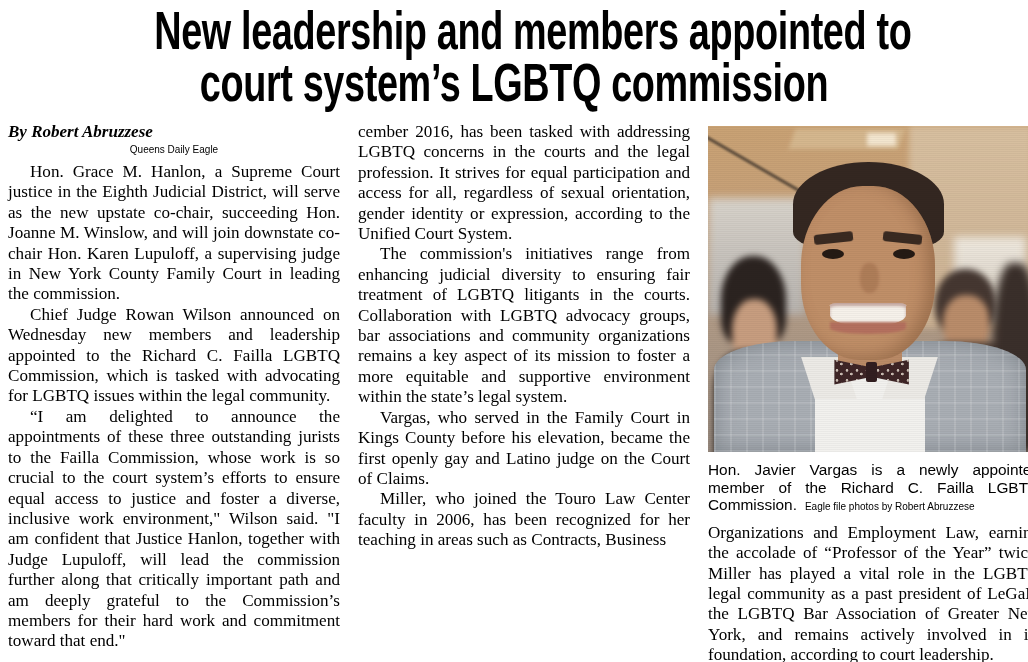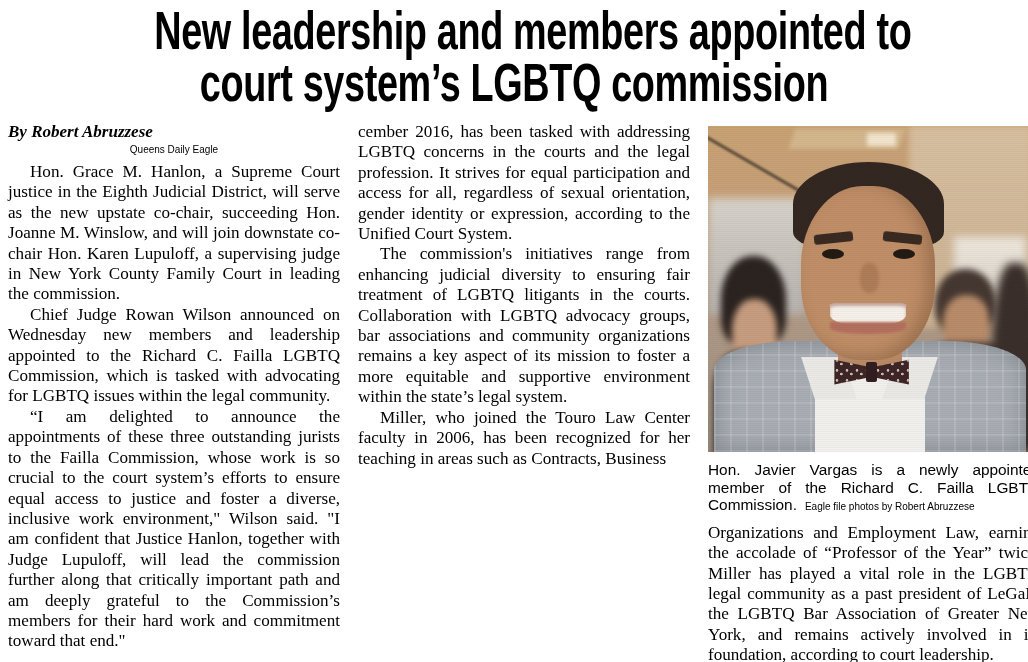--- a/index.html
+++ b/index.html
@@ -282,20 +282,21 @@
     <div class="byline-outlet">Queens Daily Eagle</div>
     <p class="para">Hon. Grace M. Hanlon, a Supreme Court justice in the Eighth Judicial District, will serve as the new upstate co-chair, succeeding Hon. Joanne M. Winslow, and will join downstate co-chair Hon. Karen Lupuloff, a supervising judge in New York County Family Court in leading the commission.</p>
     <p class="para">Chief Judge Rowan Wilson announced on Wednesday new members and leadership appointed to the Richard C. Failla LGBTQ Commission, which is tasked with advocating for LGBTQ issues within the legal community.</p>
     <p class="para">“I am delighted to announce the appointments of these three outstanding jurists to the Failla Commission, whose work is so crucial to the court system’s efforts to ensure equal access to justice and foster a diverse, inclusive work environment," Wilson said. "I am confident that Justice Hanlon, together with Judge Lupuloff, will lead the commission further along that critically important path and am deeply grateful to the Commission’s members for their hard work and commitment toward that end."</p>
 
   </div>
 
   <div class="col">
     <p class="para cont">cember 2016, has been tasked with addressing LGBTQ concerns in the courts and the legal profession. It strives for equal participation and access for all, regardless of sexual orientation, gender identity or expression, according to the Unified Court System.</p>
     <p class="para">The commission's initiatives range from enhancing judicial diversity to ensuring fair treatment of LGBTQ litigants in the courts. Collaboration with LGBTQ advocacy groups, bar associations and community organizations remains a key aspect of its mission to foster a more equitable and supportive environment within the state’s legal system.</p>
+    <p class="para">Vargas, who served in the Family Court in Kings County before his elevation, became the first openly gay and Latino judge on the Court of Claims.</p>
     <p class="para">Miller, who joined the Touro Law Center faculty in 2006, has been recognized for her teaching in areas such as Contracts, Business</p>
   </div>
 
   <div class="col">
 
     <figure id="photo-figure">
       <div id="photo" aria-label="Hon. Javier Vargas smiling, wearing a light gray checked suit and a dark maroon polka-dot bow tie at an indoor reception">
         <div class="sky"></div>
         <div class="wall-right"></div>
         <div class="window-left"></div>

